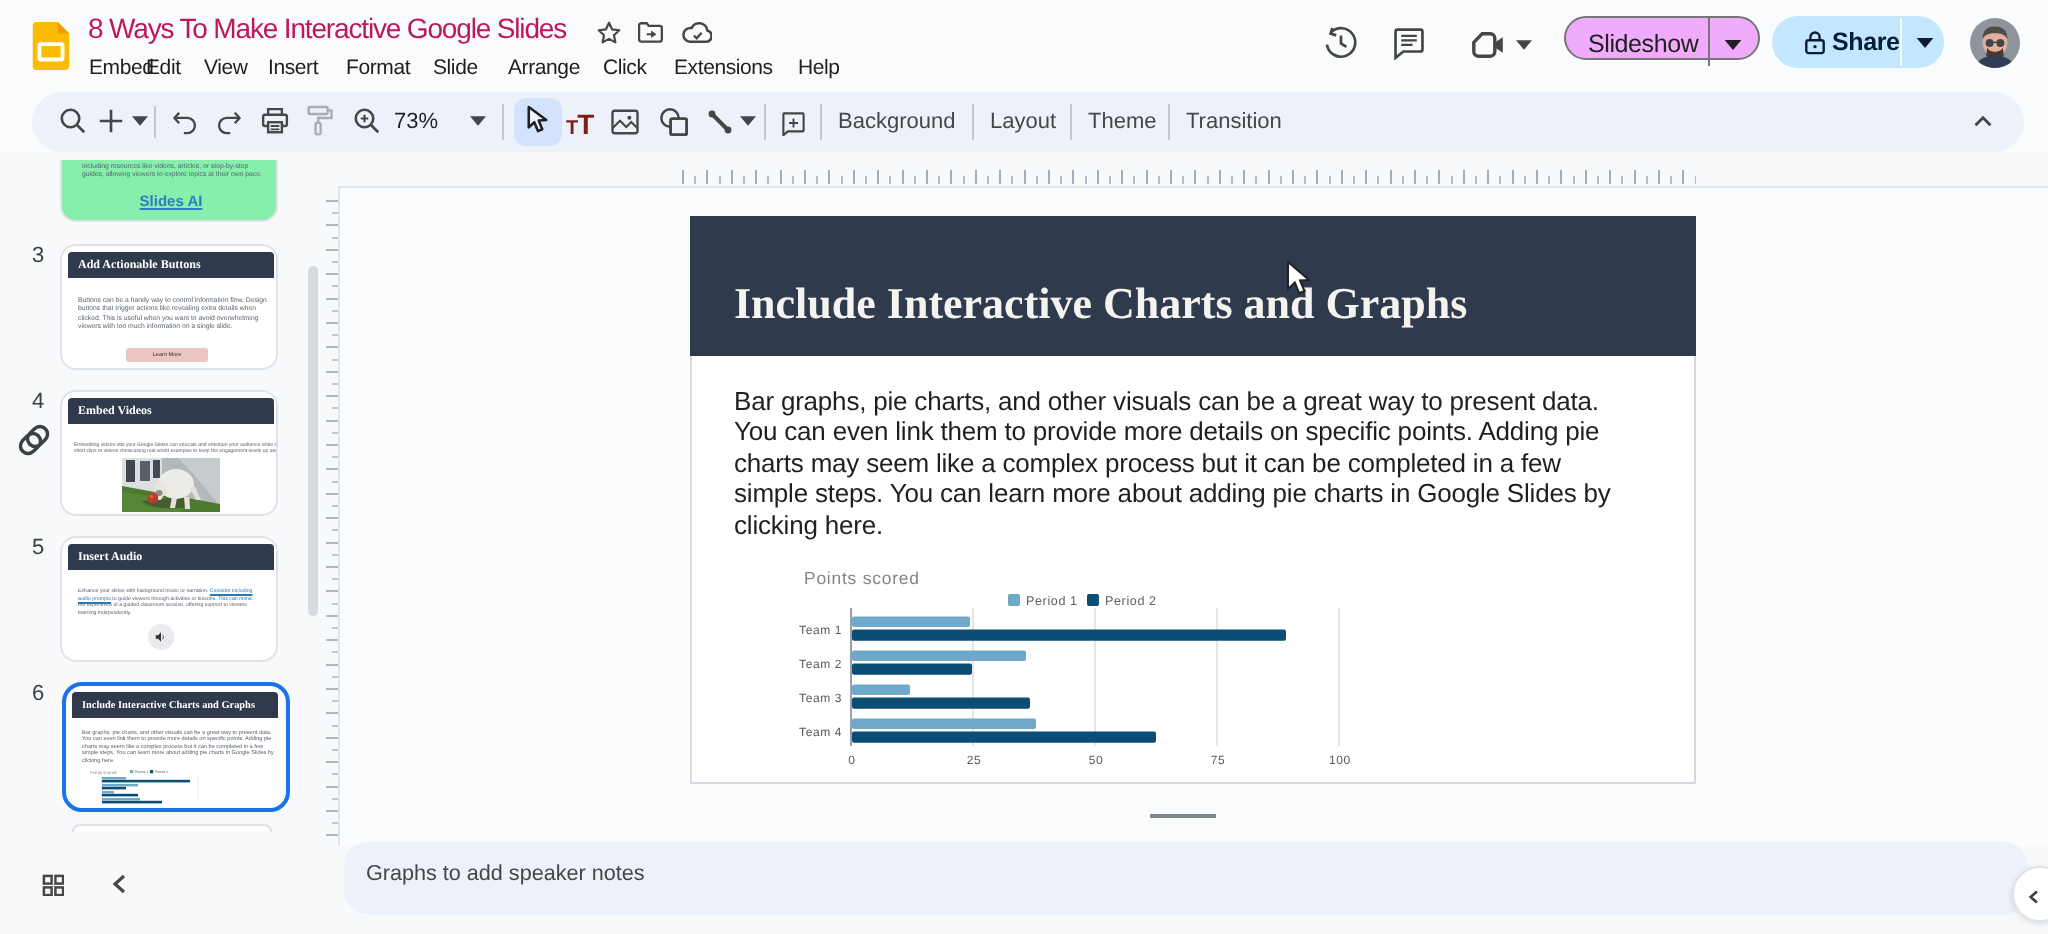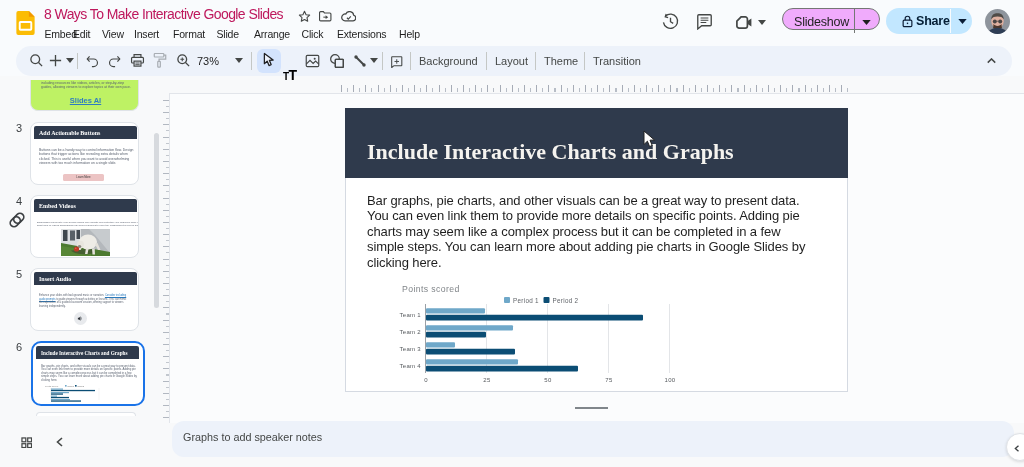--- a/index.html
+++ b/index.html
@@ -147,21 +147,21 @@
 <div class="abs" style="left:197px;top:55px;font-size:11px;color:#1f1f1f;">73%</div>
 <svg class="abs ic" style="left:235px;top:58px" width="8" height="5" viewBox="0 0 10 6">
     <path d="M0 0 h10 L5 6 z" fill="currentColor"></path>
   </svg>
 <div class="abs" style="left:251px;top:52px;width:1px;height:18px;background:#c4c7c5;"></div>
 
 <div class="abs" style="left:257px;top:49px;width:24px;height:24px;background:#d3e3fd;border-radius:6px;"></div>
 <svg class="abs" style="left:263px;top:52px" width="12" height="16" viewBox="0 0 13 17">
     <path d="M1.5 1.5 L1.5 12.5 L4.5 9.7 L6.5 14.5 L8.8 13.5 L6.9 8.8 L11 8.5 Z" fill="#eef3fd" stroke="#202124" stroke-width="1.4" stroke-linejoin="round"></path>
   </svg>
-<div class="abs" style="left:283px;top:66px;color:#000000;letter-spacing:-0.5px;"><span style="font-size:10px;font-weight:bold;">T</span><span style="font-size:14px;font-weight:bold;">T</span></div>
+<div class="abs" style="left:283px;top:54px;color:#7f1d1d;letter-spacing:-0.5px;"><span style="font-size:10px;font-weight:bold;">T</span><span style="font-size:14px;font-weight:bold;">T</span></div>
 <svg class="abs ic" style="left:305px;top:54px" width="15" height="14" viewBox="0 0 24 22" fill="none" stroke="currentColor" stroke-width="1.9">
     <rect x="2" y="2" width="20" height="18" rx="1.8"></rect>
     <path d="M2 16 l6-6 5 5 4-4 5 5" stroke-width="1.7"></path>
     <circle cx="15.5" cy="7.5" r="1.6" fill="currentColor" stroke="none"></circle>
   </svg>
 <svg class="abs ic" style="left:329px;top:53px" width="16" height="16" viewBox="0 0 24 24" fill="none" stroke="currentColor" stroke-width="1.9">
     <circle cx="9" cy="9" r="6.5"></circle>
     <rect x="9.5" y="9.5" width="12" height="12" rx="1" fill="#edf2fa"></rect>
     <rect x="9.5" y="9.5" width="12" height="12" rx="1"></rect>
   </svg>
@@ -195,21 +195,21 @@
 <div class="abs" style="left:16px;top:268px;font-size:11px;color:#3c4043;">5</div>
 <div class="abs" style="left:16px;top:341px;font-size:11px;color:#3c4043;">6</div>
 
 <svg class="abs" style="left:6px;top:209px" width="22" height="22" viewBox="0 0 22 22" fill="none" stroke="#3c4043" stroke-width="1.7">
   <g transform="rotate(-45 11 11)">
     <rect x="3" y="7.2" width="11" height="7.6" rx="3.8"></rect>
     <rect x="8" y="7.2" width="11" height="7.6" rx="3.8"></rect>
   </g>
 </svg>
 
-<div class="abs" style="left:30px;top:80px;width:109px;height:31px;background:#bef264;border:1px solid #dfe3e8;border-top:none;border-radius:0 0 8px 8px;overflow:hidden;">
+<div class="abs" style="left:30px;top:80px;width:109px;height:31px;background:#86efac;border:1px solid #dfe3e8;border-top:none;border-radius:0 0 8px 8px;overflow:hidden;">
   <div class="abs" style="left:10px;top:1px;width:90px;font-size:3.4px;line-height:4.2px;color:#5a6270;">including resources like videos, articles, or step-by-step guides, allowing viewers to explore topics at their own pace.</div>
   <div class="abs" style="left:0px;top:15.5px;width:109px;text-align:center;font-size:7.5px;font-weight:bold;color:#2f7cc0;text-decoration:underline;">Slides AI</div>
 </div>
 
 <div class="abs" style="left:30px;top:122px;width:109px;height:63px;background:#fff;border:1px solid #dfe3e8;border-radius:8px;overflow:hidden;">
   <div class="abs" style="left:3px;top:3px;width:103px;height:13px;background:#2f3a4c;border-radius:2px 2px 0 0;">
     <div style="font-family:'Liberation Serif',serif;font-size:6px;font-weight:bold;color:#fff;padding:3.5px 0 0 5px;">Add Actionable Buttons</div>
   </div>
   <div class="abs" style="left:8px;top:25px;width:96px;font-size:3.4px;line-height:4.4px;color:#5a6270;">Buttons can be a handy way to control information flow. Design<br>buttons that trigger actions like revealing extra details when<br>clicked. This is useful when you want to avoid overwhelming<br>viewers with too much information on a single slide.</div>
   <div class="abs" style="left:32px;top:51px;width:41px;height:6.5px;background:#ecc4c4;border-radius:1.5px;text-align:center;font-size:2.8px;color:#333;line-height:6.5px;">Learn More</div>

